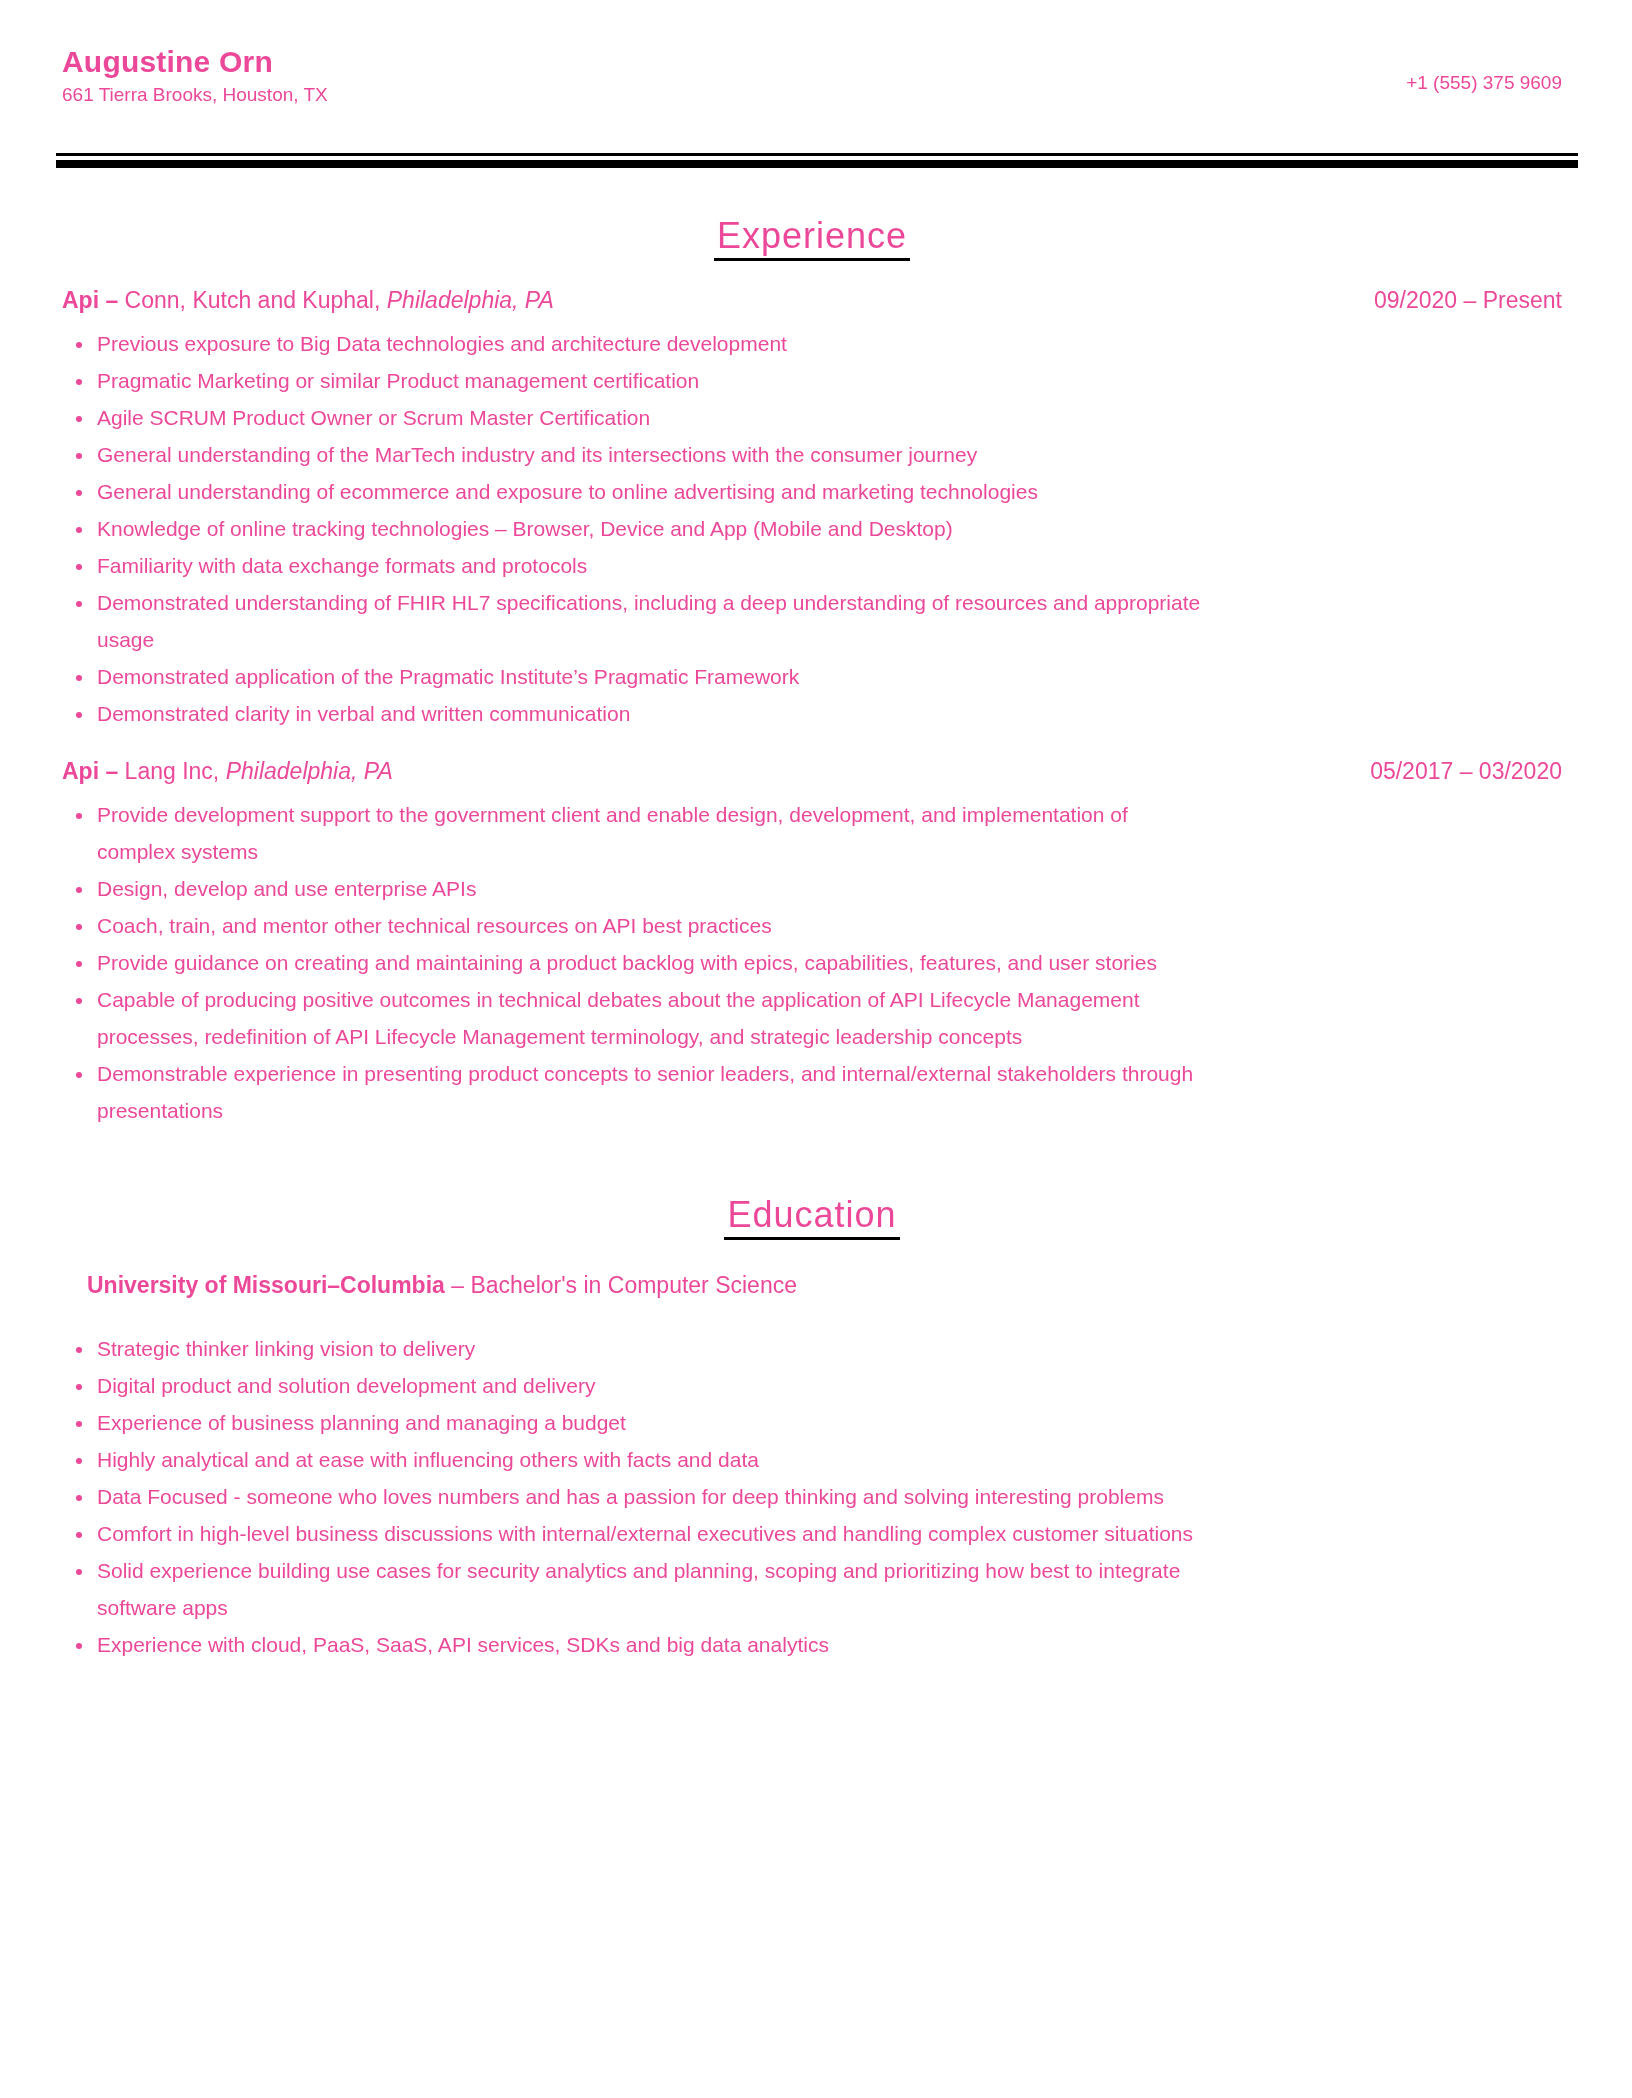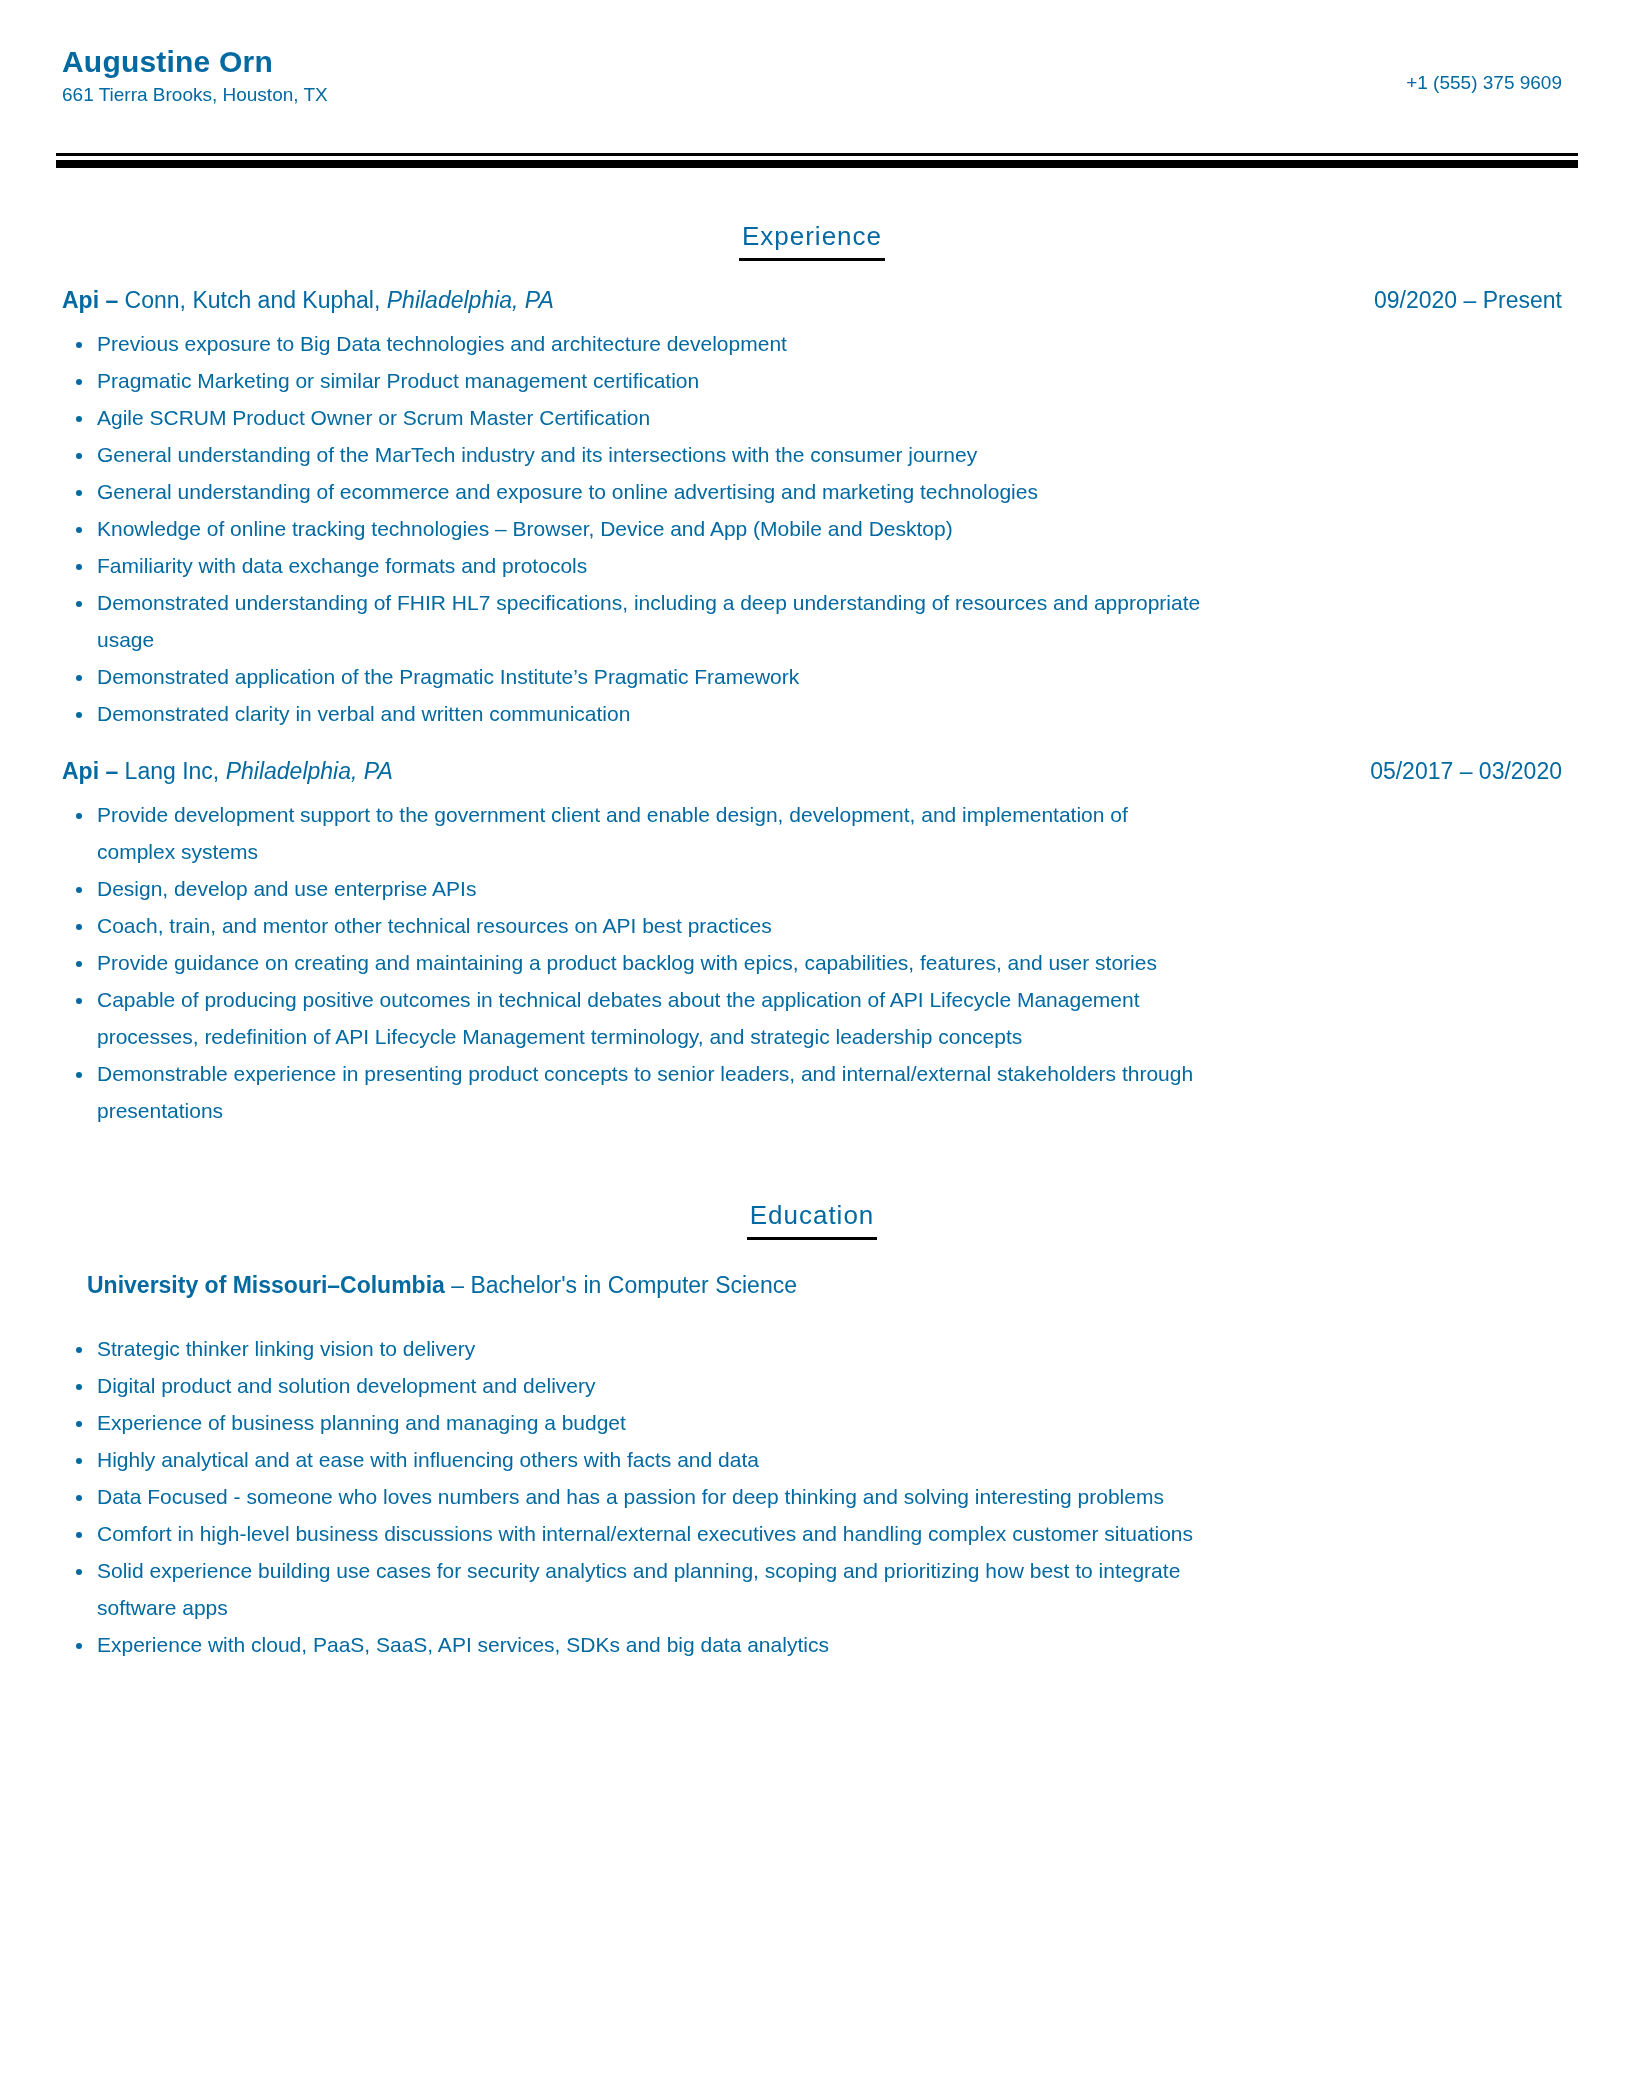--- a/index.html
+++ b/index.html
@@ -2,21 +2,21 @@
 <html><head>
 <meta charset="utf-8">
 <style>
   * { box-sizing: border-box; }
   html, body { margin: 0; padding: 0; background: #ffffff; }
   .page {
     position: relative;
     width: 1632px;
     height: 2098px;
     background: #ffffff;
-    color: #0369a1;
+    color: #ec4899;
     font-family: "Liberation Sans", "DejaVu Sans", sans-serif;
     font-stretch: condensed;
     padding: 44px 70px 0 62px;
     overflow: hidden;
   }
 
   
   .header { display: flex; justify-content: space-between; align-items: flex-start; }
   .header h1 {
     margin: 0;
@@ -39,21 +39,21 @@
   
   .rule { margin: 45px -16px 0 -6px; }
   .rule-thin  { height: 3px; background: #000; }
   .rule-gap   { height: 4px; }
   .rule-thick { height: 8px; background: #000; }
 
   
   h2.section-heading {
     margin: 0;
     text-align: center;
-    font-size: 26px;
+    font-size: 36px;
     line-height: 36px;
     font-weight: 400;
     letter-spacing: 1px;
   }
   h2.section-heading .underlined {
     display: inline-block;
     border-bottom: 3px solid #000;
     padding: 0 3px 4px 3px;
   }
   h2.heading-experience { margin-top: 50px; }

